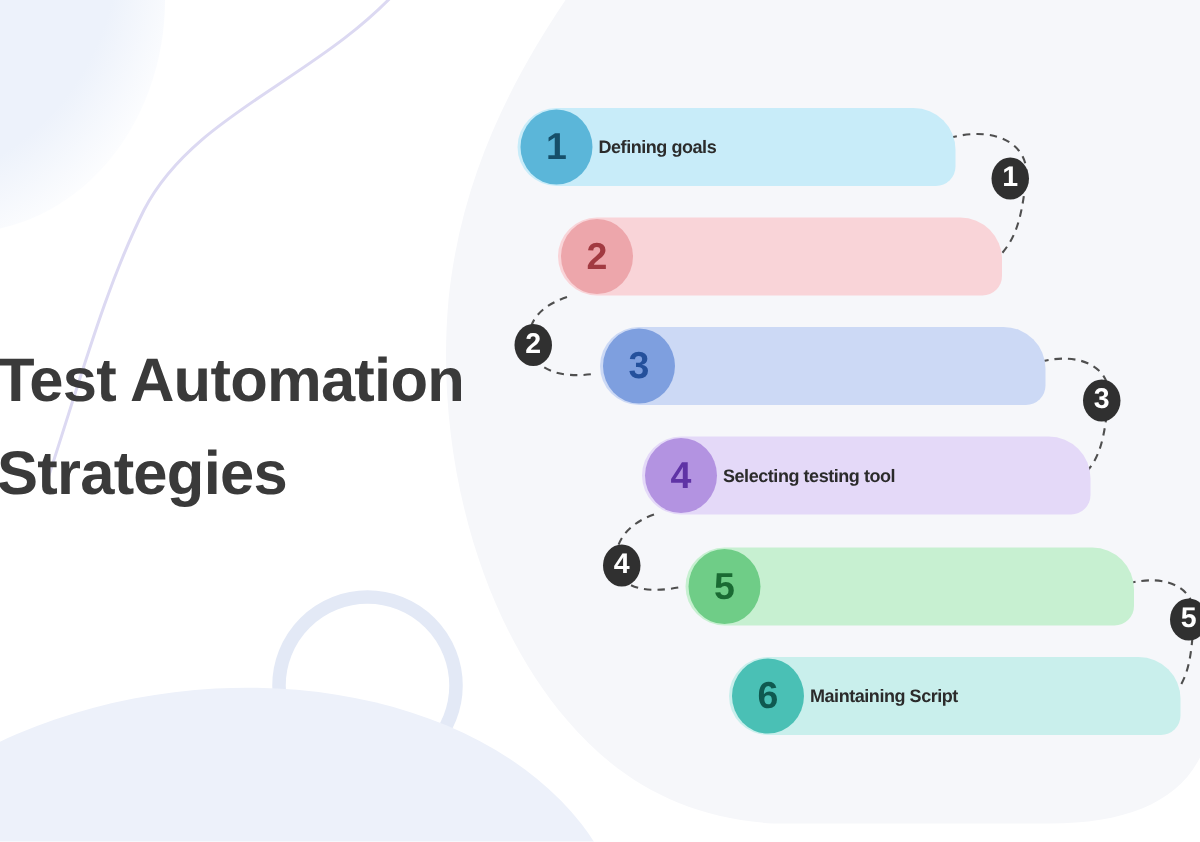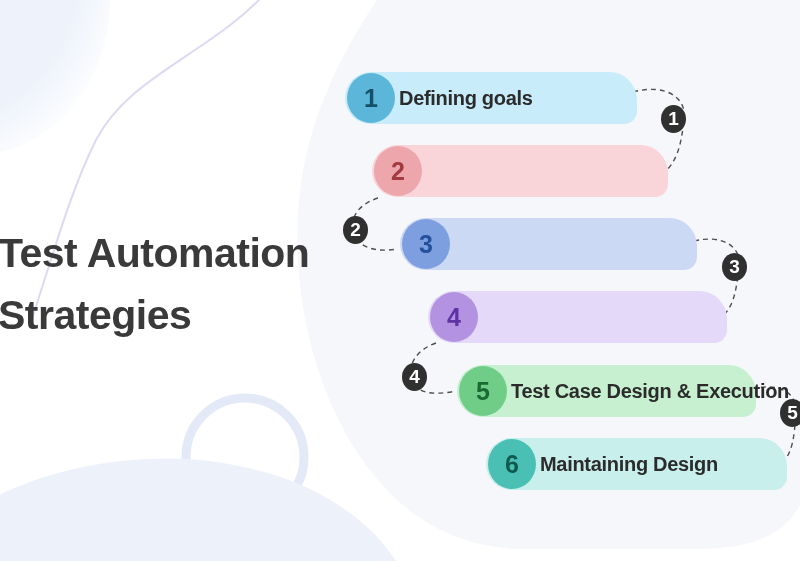--- a/index.html
+++ b/index.html
@@ -22,21 +22,21 @@
     border-radius:28px 30px 14px 28px;
     display:flex;align-items:center;
   }
   .num{
     position:absolute;left:2px;top:1px;width:48px;height:50px;
     border-radius:50%;
     display:flex;align-items:center;justify-content:center;
     font-size:25px;font-weight:bold;
   }
   .label{
-    margin-left:54px;font-size:20px;font-weight:bold;
+    margin-left:54px;font-size:12px;font-weight:bold;
     color:#2b2b2b;letter-spacing:-0.3px;white-space:nowrap;
   }
   .s1{left:345px;top:72px; width:292px;}
   .s2{left:372px;top:145px;width:296px;}
   .s3{left:400px;top:218px;width:297px;}
   .s4{left:428px;top:291px;width:299px;}
   .s5{left:457px;top:365px;width:299px;}
   .s6{left:486px;top:438px;width:301px;}
 
   .badge{
@@ -96,30 +96,30 @@
   <div class="bar s2" style="background: rgb(249, 212, 216);">
     <div class="num" style="background: rgb(237, 166, 171); color: rgb(162, 58, 65);">2</div>
   </div>
 
   <div class="bar s3" style="background: rgb(204, 217, 245);">
     <div class="num" style="background: rgb(126, 159, 223); color: rgb(36, 80, 156);">3</div>
   </div>
 
   <div class="bar s4" style="background: rgb(228, 217, 248);">
     <div class="num" style="background: rgb(179, 147, 225); color: rgb(95, 51, 165);">4</div>
+    <div class="label">Selecting testing tool</div>
   </div>
 
   <div class="bar s5" style="background: rgb(199, 240, 209);">
     <div class="num" style="background: rgb(111, 205, 135); color: rgb(26, 106, 51);">5</div>
-    <div class="label">Test Case Design &amp; Execution</div>
   </div>
 
   <div class="bar s6" style="background: rgb(201, 239, 236);">
     <div class="num" style="background: rgb(74, 192, 181); color: rgb(15, 89, 80);">6</div>
-    <div class="label">Maintaining Design</div>
+    <div class="label">Maintaining Script</div>
   </div>
 
   <div class="badge b1" style="background: rgb(48, 48, 48); color: rgb(255, 255, 255);">1</div>
   <div class="badge b2" style="background: rgb(48, 48, 48); color: rgb(255, 255, 255);">2</div>
   <div class="badge b3" style="background: rgb(48, 48, 48); color: rgb(255, 255, 255);">3</div>
   <div class="badge b4" style="background: rgb(48, 48, 48); color: rgb(255, 255, 255);">4</div>
   <div class="badge b5" style="background: rgb(48, 48, 48); color: rgb(255, 255, 255);">5</div>
 
 </div>
 

